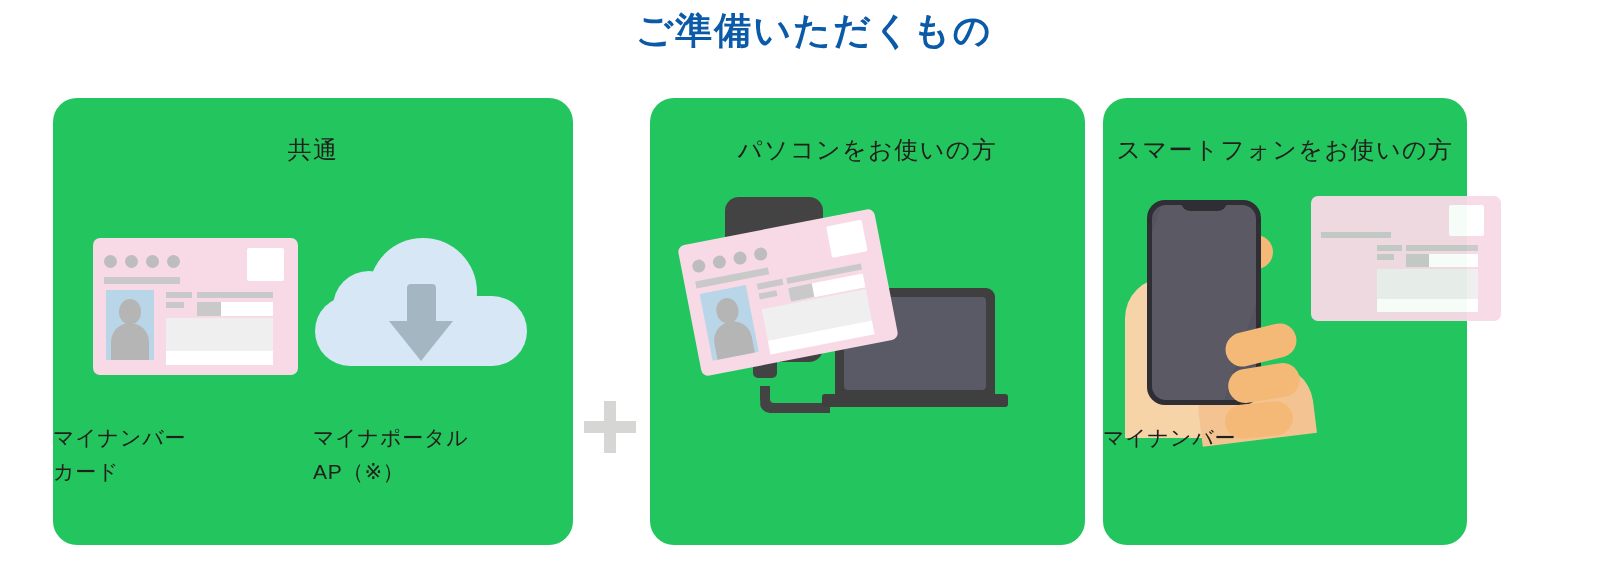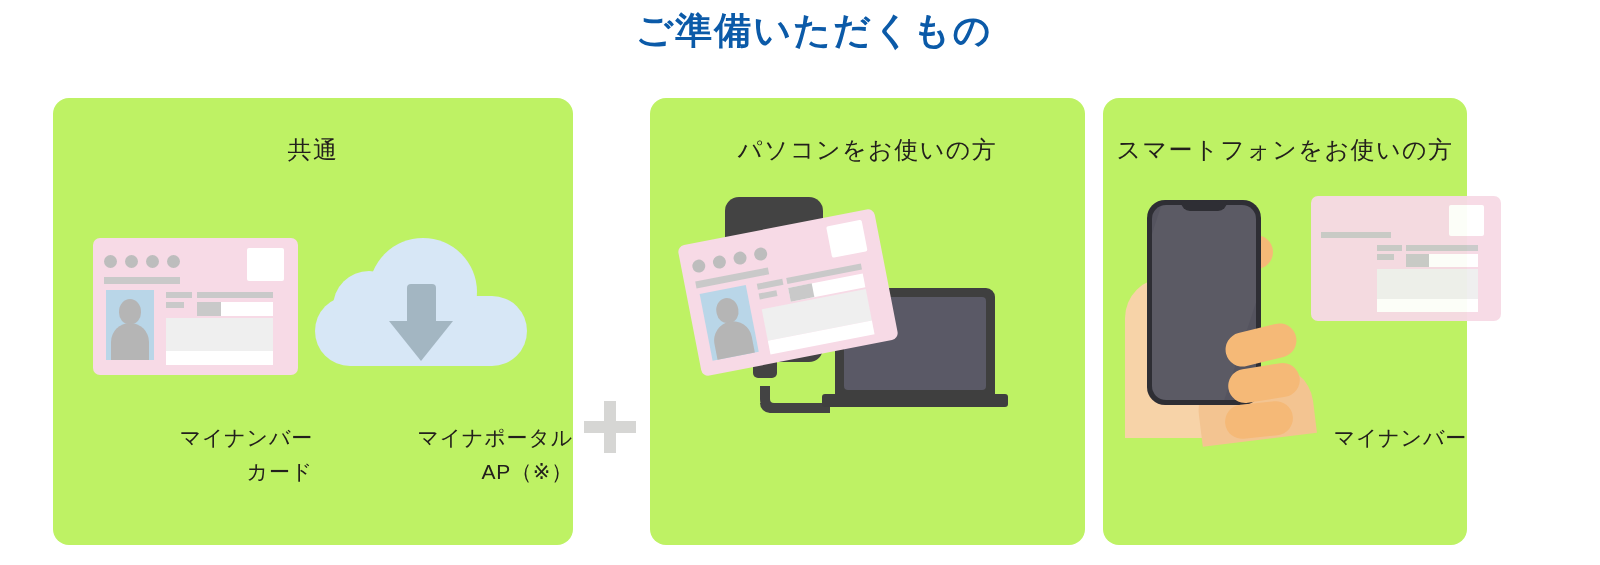--- a/index.html
+++ b/index.html
@@ -34,22 +34,22 @@
     position: absolute;
     top: 98px;
     left: 0;
     width: 1600px;
     height: 447px;
   }
   .panel {
     position: absolute;
     top: 0;
     height: 447px;
-    background: #bef264;
-    border-radius: 16px;
+    background: #22c55e;
+    border-radius: 24px;
     box-sizing: border-box;
   }
   #panel-common   { left: 53px;   width: 520px; }
   #panel-pc       { left: 650px;  width: 435px; text-decoration: underline; }
   #panel-phone    { left: 1103px; width: 364px; }
 
   .panel-title {
     position: absolute;
     top: 36px;
     left: 0;
@@ -58,21 +58,21 @@
     font-size: 24px;
     color: #23201c;
     letter-spacing: 1.5px;
     font-weight: normal;
   }
 
   .panel-caption {
     position: absolute;
     left: 0;
     width: 100%;
-    text-align: right;
+    text-align: left;
     font-size: 21px;
     color: #23201c;
     line-height: 1.6;
     letter-spacing: 0.8px;
     white-space: pre-line;
   }
 
   
   .plus-sign {
     position: absolute;

